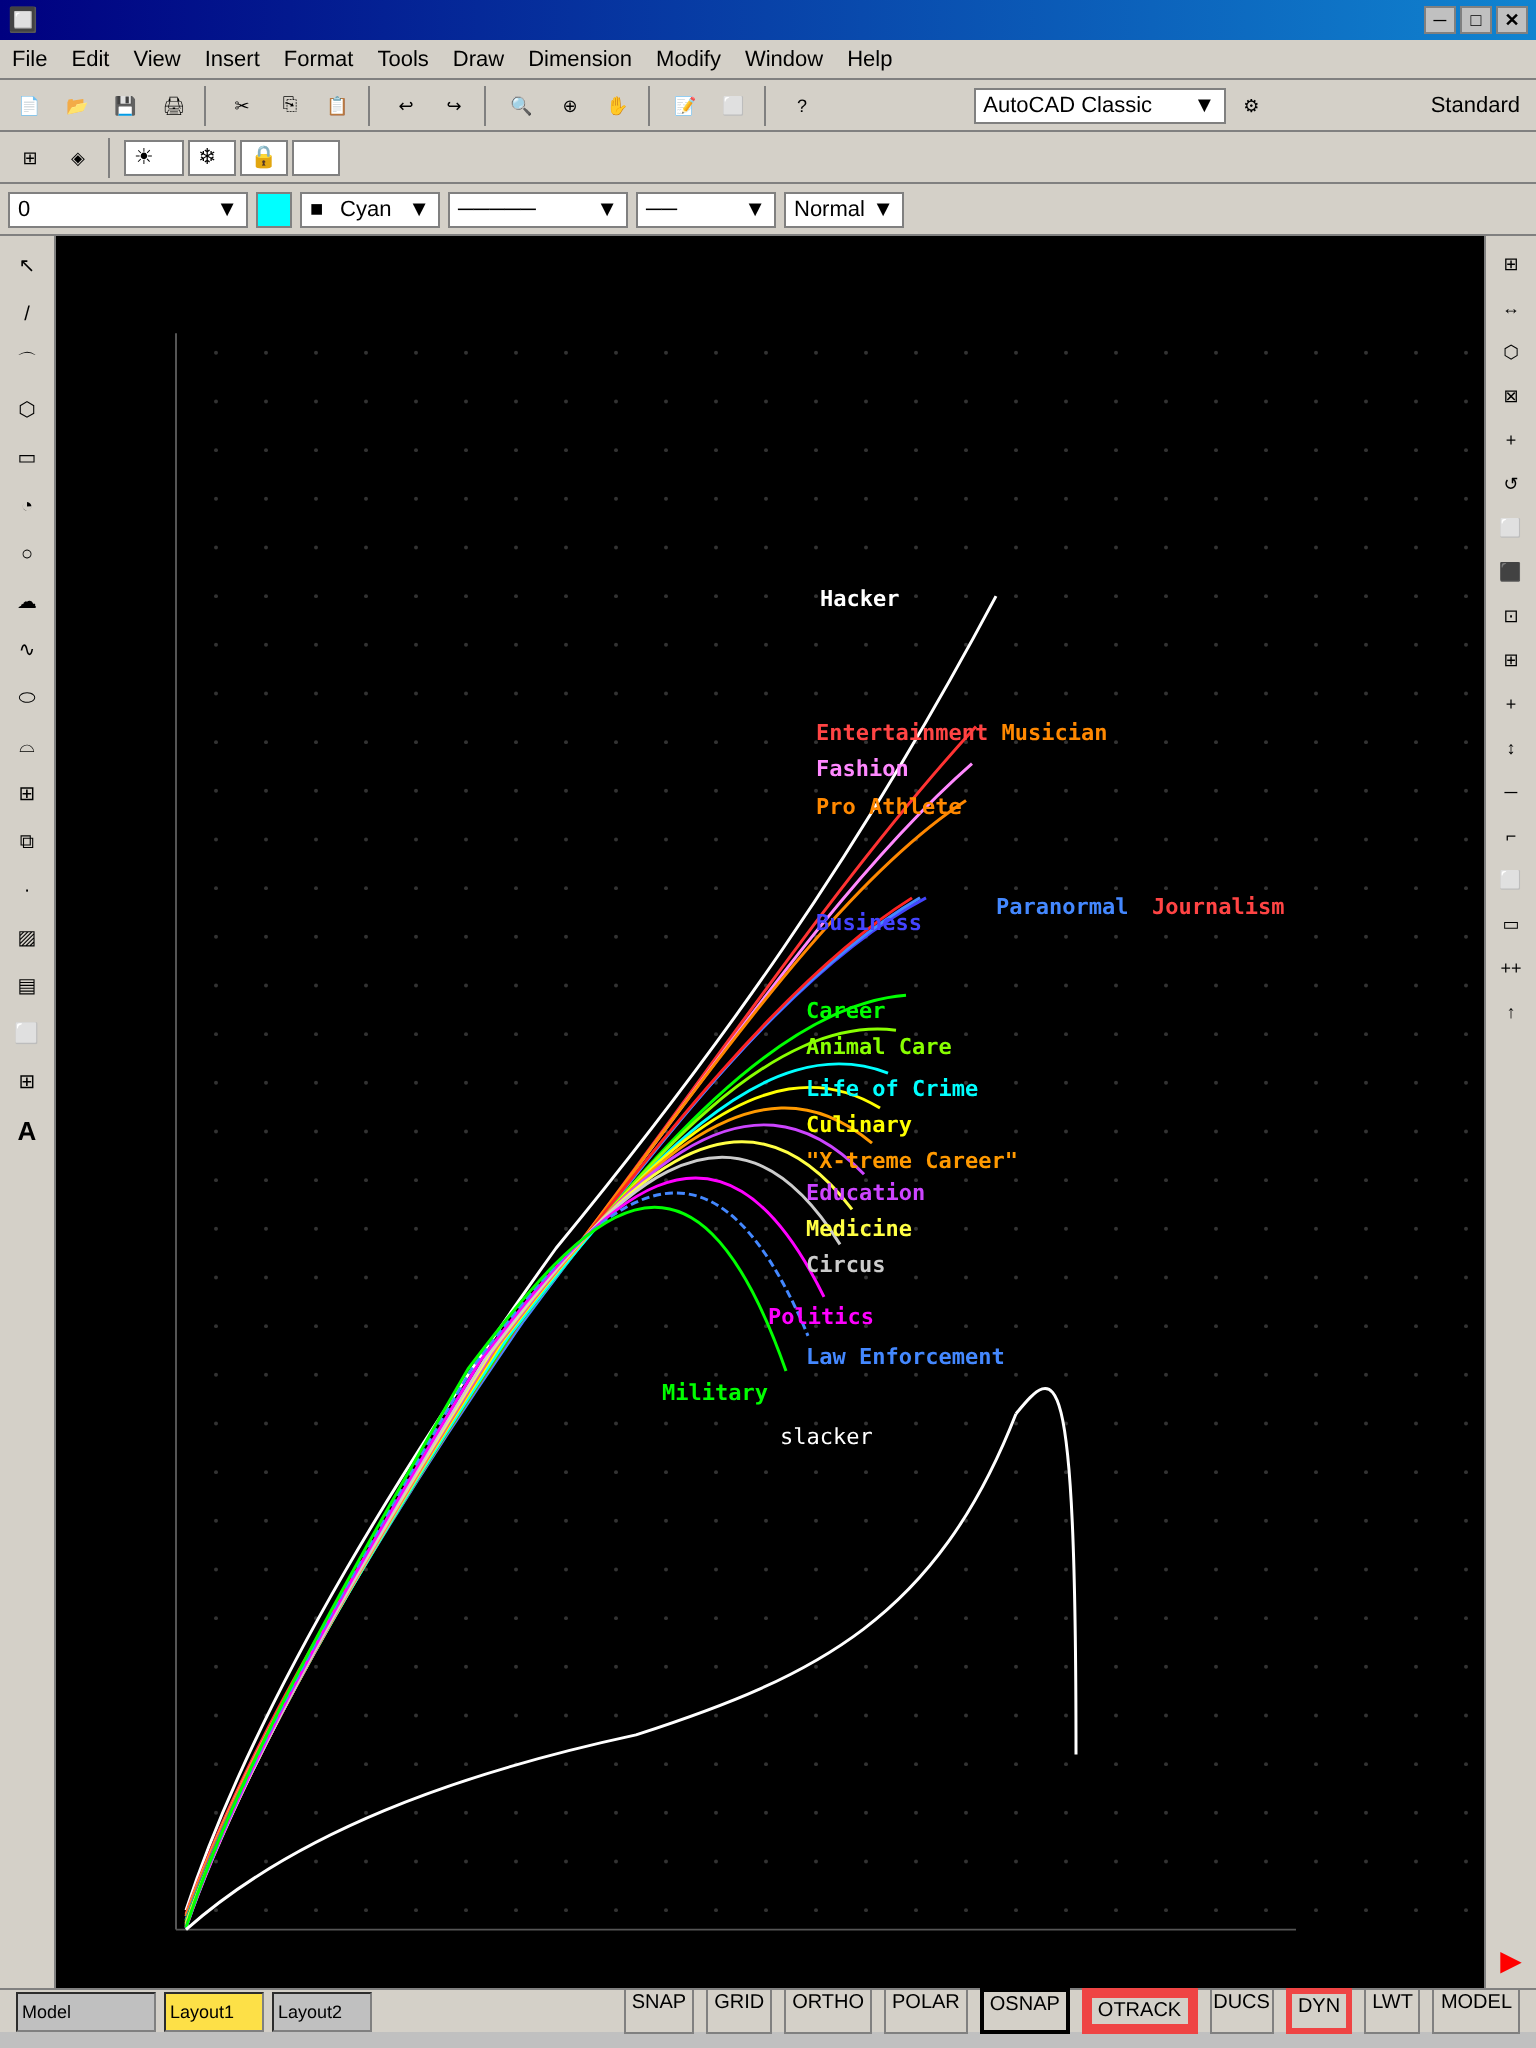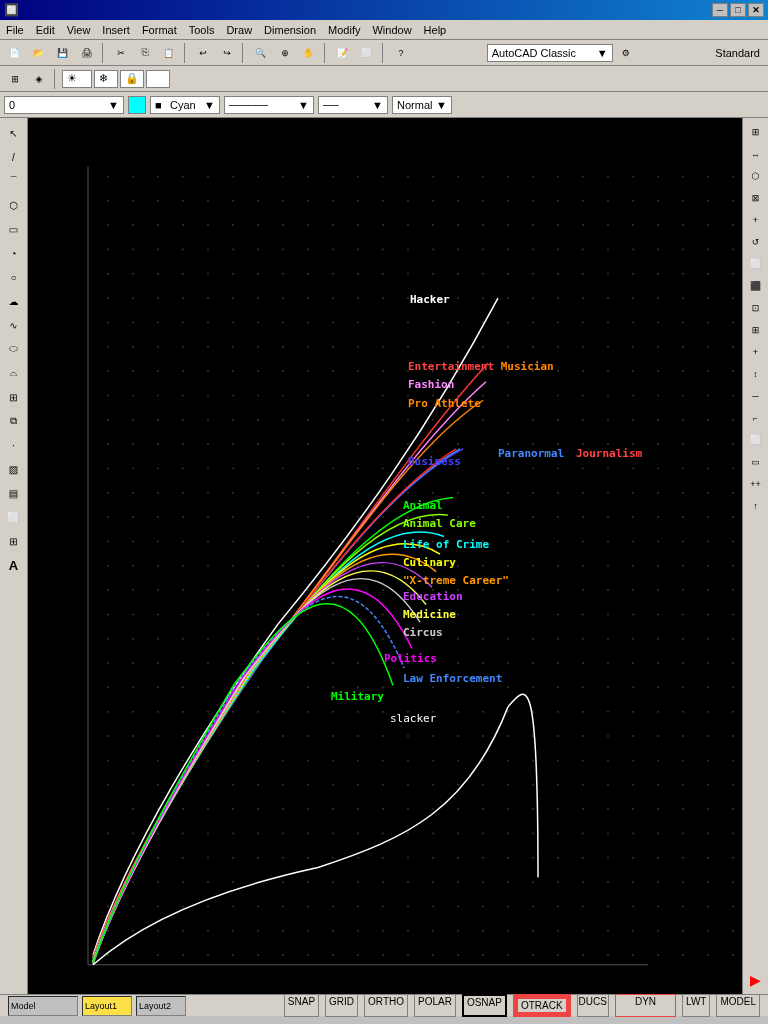--- a/index.html
+++ b/index.html
@@ -1220,21 +1220,21 @@
       <span class="career-label" style="left:380px; top:260px; color:#ff88ff;">Fashion</span>
 
       <span class="career-label" style="left:380px; top:279px; color:#ff8800;">Pro Athlete</span>
 
       <span class="career-label" style="left:380px; top:337px; color:#4444ff;">Business</span>
 
       <span class="career-label" style="left:470px; top:329px; color:#4488ff;">Paranormal</span>
 
       <span class="career-label" style="left:548px; top:329px; color:#ff4444;">Journalism</span>
 
-      <span class="career-label" style="left:375px; top:381px; color:#00ff00;">Animal</span>
+      <span class="career-label" style="left:375px; top:381px; color:#00ff00;">Career</span>
 
       <span class="career-label" style="left:375px; top:399px; color:#88ff00;">Animal Care</span>
 
       <span class="career-label" style="left:375px; top:420px; color:#00ffff;">Life of Crime</span>
 
       <span class="career-label" style="left:375px; top:438px; color:#ffff00;">Culinary</span>
 
       <span class="career-label" style="left:375px; top:456px; color:#ff9900;">"X-treme Career"</span>
 
       <span class="career-label" style="left:375px; top:472px; color:#cc44ff;">Education</span>
@@ -1287,17 +1287,17 @@
   </div>
   <div style="flex:1;"></div>
   <div style="display:flex; gap:6px; font-size:10px;">
     <span style="border:1px solid #808080; padding:1px 3px;">SNAP</span>
     <span style="border:1px solid #808080; padding:1px 3px;">GRID</span>
     <span style="border:1px solid #808080; padding:1px 3px;">ORTHO</span>
     <span style="border:1px solid #808080; padding:1px 3px;">POLAR</span>
     <span style="border:2px solid #000000; padding:1px 3px;">OSNAP</span>
     <span style="border:5px solid #ef4444; padding:1px 3px;">OTRACK</span>
     <span style="border:1px solid #808080; padding:1px 1px;">DUCS</span>
-    <span style="border:1px solid #ef4444; padding:1px 19px;">DYN</span>
+    <span style="border:3px solid #ef4444; padding:1px 3px;">DYN</span>
     <span style="border:1px solid #808080; padding:1px 3px;">LWT</span>
     <span style="border:1px solid #808080; padding:1px 3px;">MODEL</span>
   </div>
 </div>
 
 </body></html>

